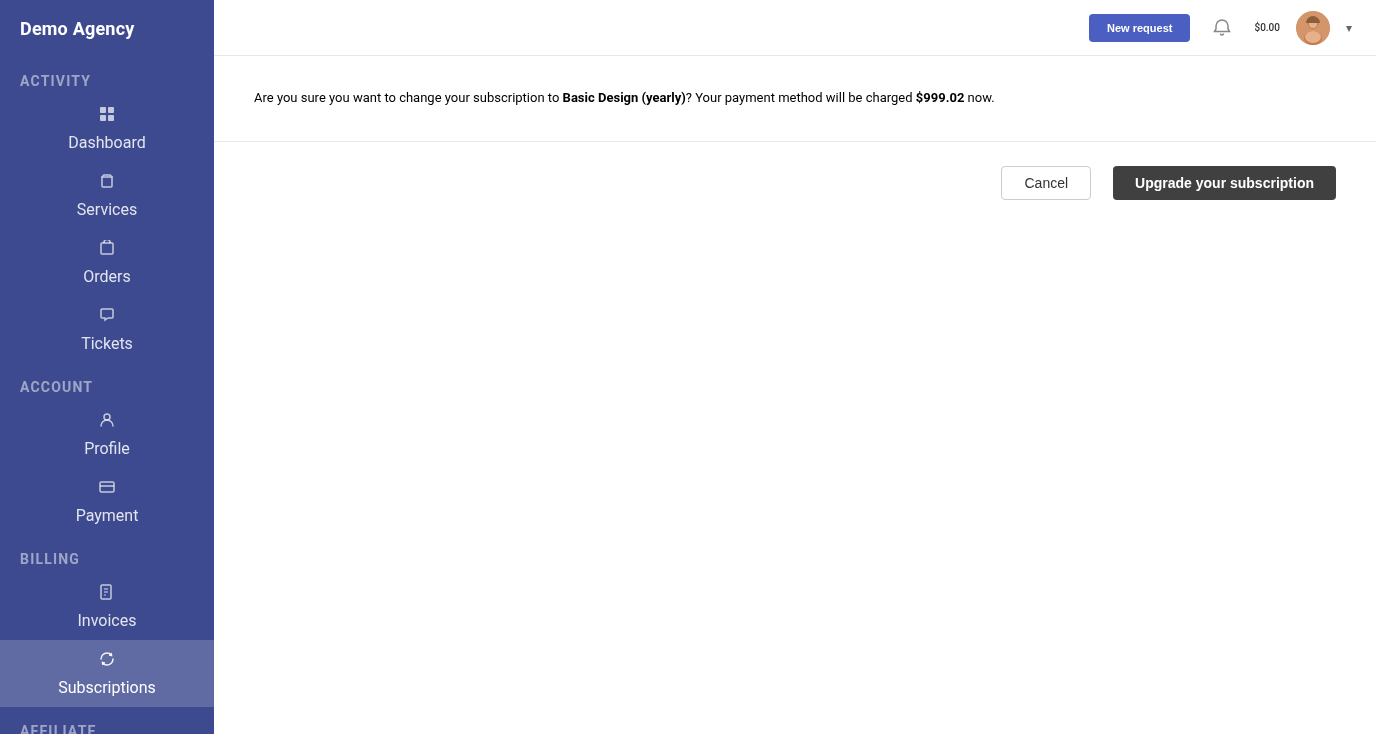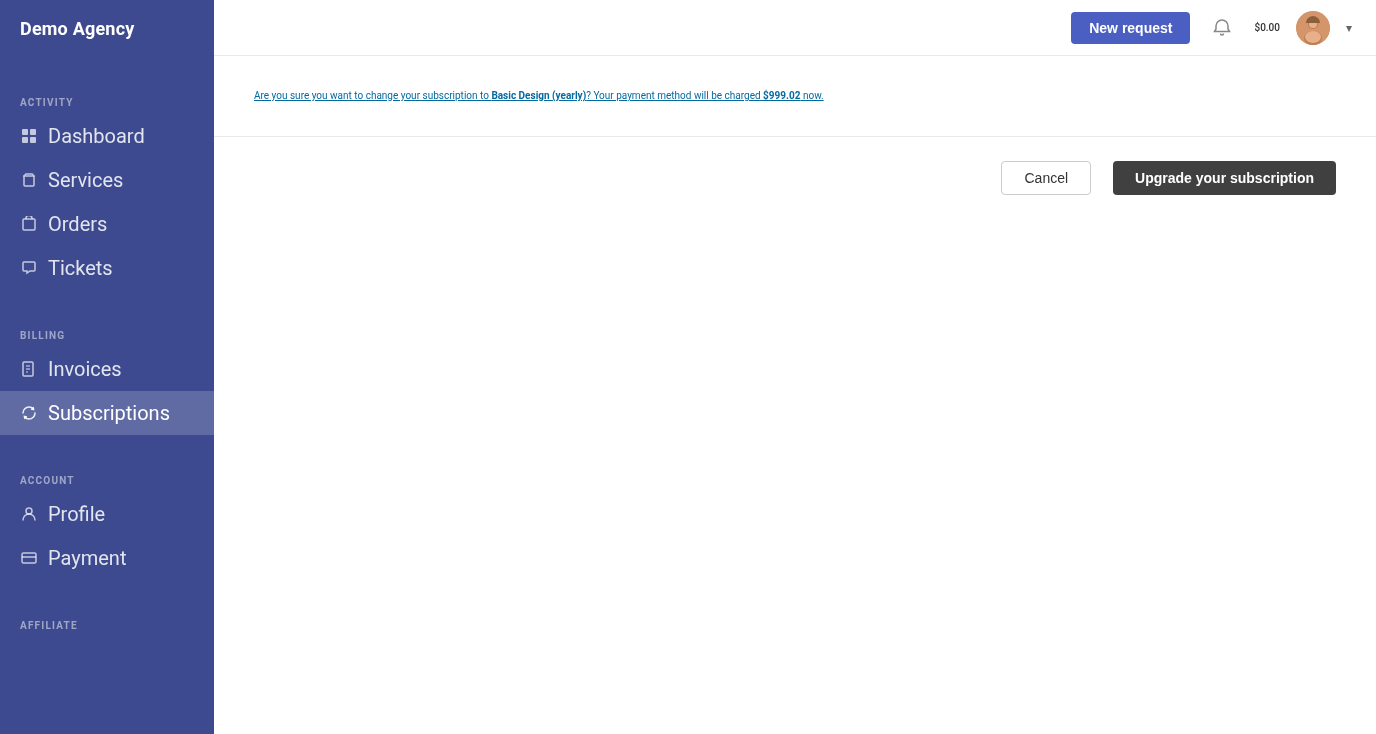--- a/index.html
+++ b/index.html
@@ -8,48 +8,48 @@
     
     .sidebar {
       width: 214px;
       min-width: 214px;
       background: #3d4a8f;
       color: #fff;
       display: flex;
       flex-direction: column;
       padding: 0;
       height: 734px;
-      gap: 24px;
     }
     .sidebar-title {
       font-size: 18px;
       font-weight: 700;
       color: #fff;
       padding: 18px 20px 18px 20px;
       letter-spacing: 0.2px;
     }
     .sidebar-section-label {
-      font-size: 10px;
+      font-size: 14px;
       font-weight: 700;
       letter-spacing: 1.2px;
       color: rgba(255,255,255,0.5);
       padding: 16px 32px 6px 20px;
       text-transform: uppercase;
     }
     .sidebar-item {
       display: flex;
       align-items: center;
       gap: 10px;
       padding: 10px 20px;
       cursor: pointer;
-      font-size: 20px;
+      font-size: 16px;
       color: rgba(255,255,255,0.85);
       border-radius: 0;
       transition: background 0.15s;
       text-decoration: none;
+      flex-direction: column;
     }
     .sidebar-item.active {
       background: rgba(255,255,255,0.18);
       color: #fff;
     }
     .sidebar-icon {
       width: 18px;
       height: 18px;
       display: flex;
       align-items: center;
@@ -77,21 +77,21 @@
       padding: 0 24px;
       border-bottom: 1px solid #e8e8e8;
       gap: 16px;
     }
     .new-request-btn {
       background: #4a5fc1;
       color: #fff;
       border: none;
       border-radius: 4px;
       padding: 8px 18px;
-      font-size: 14px;
+      font-size: 11px;
       font-weight: 600;
       cursor: pointer;
     }
     .topbar-bell {
       width: 32px;
       height: 32px;
       display: flex;
       align-items: center;
       justify-content: center;
       cursor: pointer;
@@ -128,24 +128,23 @@
       flex: 1;
       padding: 0;
       background: #fff;
       overflow-y: auto;
     }
     .confirmation-box {
       padding: 32px 40px;
       border-bottom: 1px solid #e8e8e8;
     }
     .confirmation-text {
-      font-size: 10px;
-      color: #0369a1;
+      font-size: 13px;
+      color: #000000;
       line-height: 1.6;
-      text-decoration: underline;
     }
     .confirmation-text strong { font-weight: 700; }
     .action-row {
       display: flex;
       align-items: center;
       justify-content: flex-end;
       gap: 22px;
       padding: 24px 40px;
     }
     .cancel-btn {
@@ -208,20 +207,42 @@
       <span class="sidebar-icon">
         <svg width="16" height="16" viewBox="0 0 16 16" fill="none">
             <path d="M2 3a1 1 0 011-1h10a1 1 0 011 1v7a1 1 0 01-1 1H9l-3 2v-2H3a1 1 0 01-1-1V3z" stroke="rgba(255,255,255,0.7)" stroke-width="1.5" fill="none"></path>
           </svg>
       </span>
       <span>Tickets</span>
     </div>
   </div>
 
   <div>
+    <div class="sidebar-section-label">ACCOUNT</div>
+    <div class="sidebar-item">
+      <span class="sidebar-icon">
+        <svg width="16" height="16" viewBox="0 0 16 16" fill="none">
+            <circle cx="8" cy="5" r="3" stroke="rgba(255,255,255,0.7)" stroke-width="1.5" fill="none"></circle>
+            <path d="M2 14c0-3.3 2.7-6 6-6s6 2.7 6 6" stroke="rgba(255,255,255,0.7)" stroke-width="1.5" fill="none" stroke-linecap="round"></path>
+          </svg>
+      </span>
+      <span>Profile</span>
+    </div>
+    <div class="sidebar-item">
+      <span class="sidebar-icon">
+        <svg width="16" height="16" viewBox="0 0 16 16" fill="none">
+            <rect x="1" y="3" width="14" height="10" rx="1.5" stroke="rgba(255,255,255,0.7)" stroke-width="1.5" fill="none"></rect>
+            <line x1="1" y1="7" x2="15" y2="7" stroke="rgba(255,255,255,0.7)" stroke-width="1.5"></line>
+          </svg>
+      </span>
+      <span>Payment</span>
+    </div>
+  </div>
+
+  <div>
     <div class="sidebar-section-label">BILLING</div>
     <div class="sidebar-item">
       <span class="sidebar-icon">
         <svg width="16" height="16" viewBox="0 0 16 16" fill="none">
             <rect x="2" y="1" width="10" height="14" rx="1" stroke="rgba(255,255,255,0.7)" stroke-width="1.5" fill="none"></rect>
             <line x1="5" y1="5" x2="9" y2="5" stroke="rgba(255,255,255,0.7)" stroke-width="1.2"></line>
             <line x1="5" y1="8" x2="9" y2="8" stroke="rgba(255,255,255,0.7)" stroke-width="1.2"></line>
             <line x1="5" y1="11" x2="7" y2="11" stroke="rgba(255,255,255,0.7)" stroke-width="1.2"></line>
           </svg>
       </span>
@@ -230,42 +251,20 @@
     <div class="sidebar-item active">
       <span class="sidebar-icon">
         <svg width="16" height="16" viewBox="0 0 16 16" fill="none">
             <path d="M2 8a6 6 0 016-6 6 6 0 014.5 2" stroke="rgba(255,255,255,0.9)" stroke-width="1.5" fill="none" stroke-linecap="round"></path>
             <path d="M14 8a6 6 0 01-6 6 6 6 0 01-4.5-2" stroke="rgba(255,255,255,0.9)" stroke-width="1.5" fill="none" stroke-linecap="round"></path>
             <polyline points="12,2 12.5,4.5 10,4" stroke="rgba(255,255,255,0.9)" stroke-width="1.5" fill="none"></polyline>
             <polyline points="4,14 3.5,11.5 6,12" stroke="rgba(255,255,255,0.9)" stroke-width="1.5" fill="none"></polyline>
           </svg>
       </span>
       <span>Subscriptions</span>
-    </div>
-  </div>
-
-  <div>
-    <div class="sidebar-section-label">ACCOUNT</div>
-    <div class="sidebar-item">
-      <span class="sidebar-icon">
-        <svg width="16" height="16" viewBox="0 0 16 16" fill="none">
-            <circle cx="8" cy="5" r="3" stroke="rgba(255,255,255,0.7)" stroke-width="1.5" fill="none"></circle>
-            <path d="M2 14c0-3.3 2.7-6 6-6s6 2.7 6 6" stroke="rgba(255,255,255,0.7)" stroke-width="1.5" fill="none" stroke-linecap="round"></path>
-          </svg>
-      </span>
-      <span>Profile</span>
-    </div>
-    <div class="sidebar-item">
-      <span class="sidebar-icon">
-        <svg width="16" height="16" viewBox="0 0 16 16" fill="none">
-            <rect x="1" y="3" width="14" height="10" rx="1.5" stroke="rgba(255,255,255,0.7)" stroke-width="1.5" fill="none"></rect>
-            <line x1="1" y1="7" x2="15" y2="7" stroke="rgba(255,255,255,0.7)" stroke-width="1.5"></line>
-          </svg>
-      </span>
-      <span>Payment</span>
     </div>
   </div>
 
   <div>
     <div class="sidebar-section-label">AFFILIATE</div>
   </div>
 </nav>
 
 <div class="main">
 

